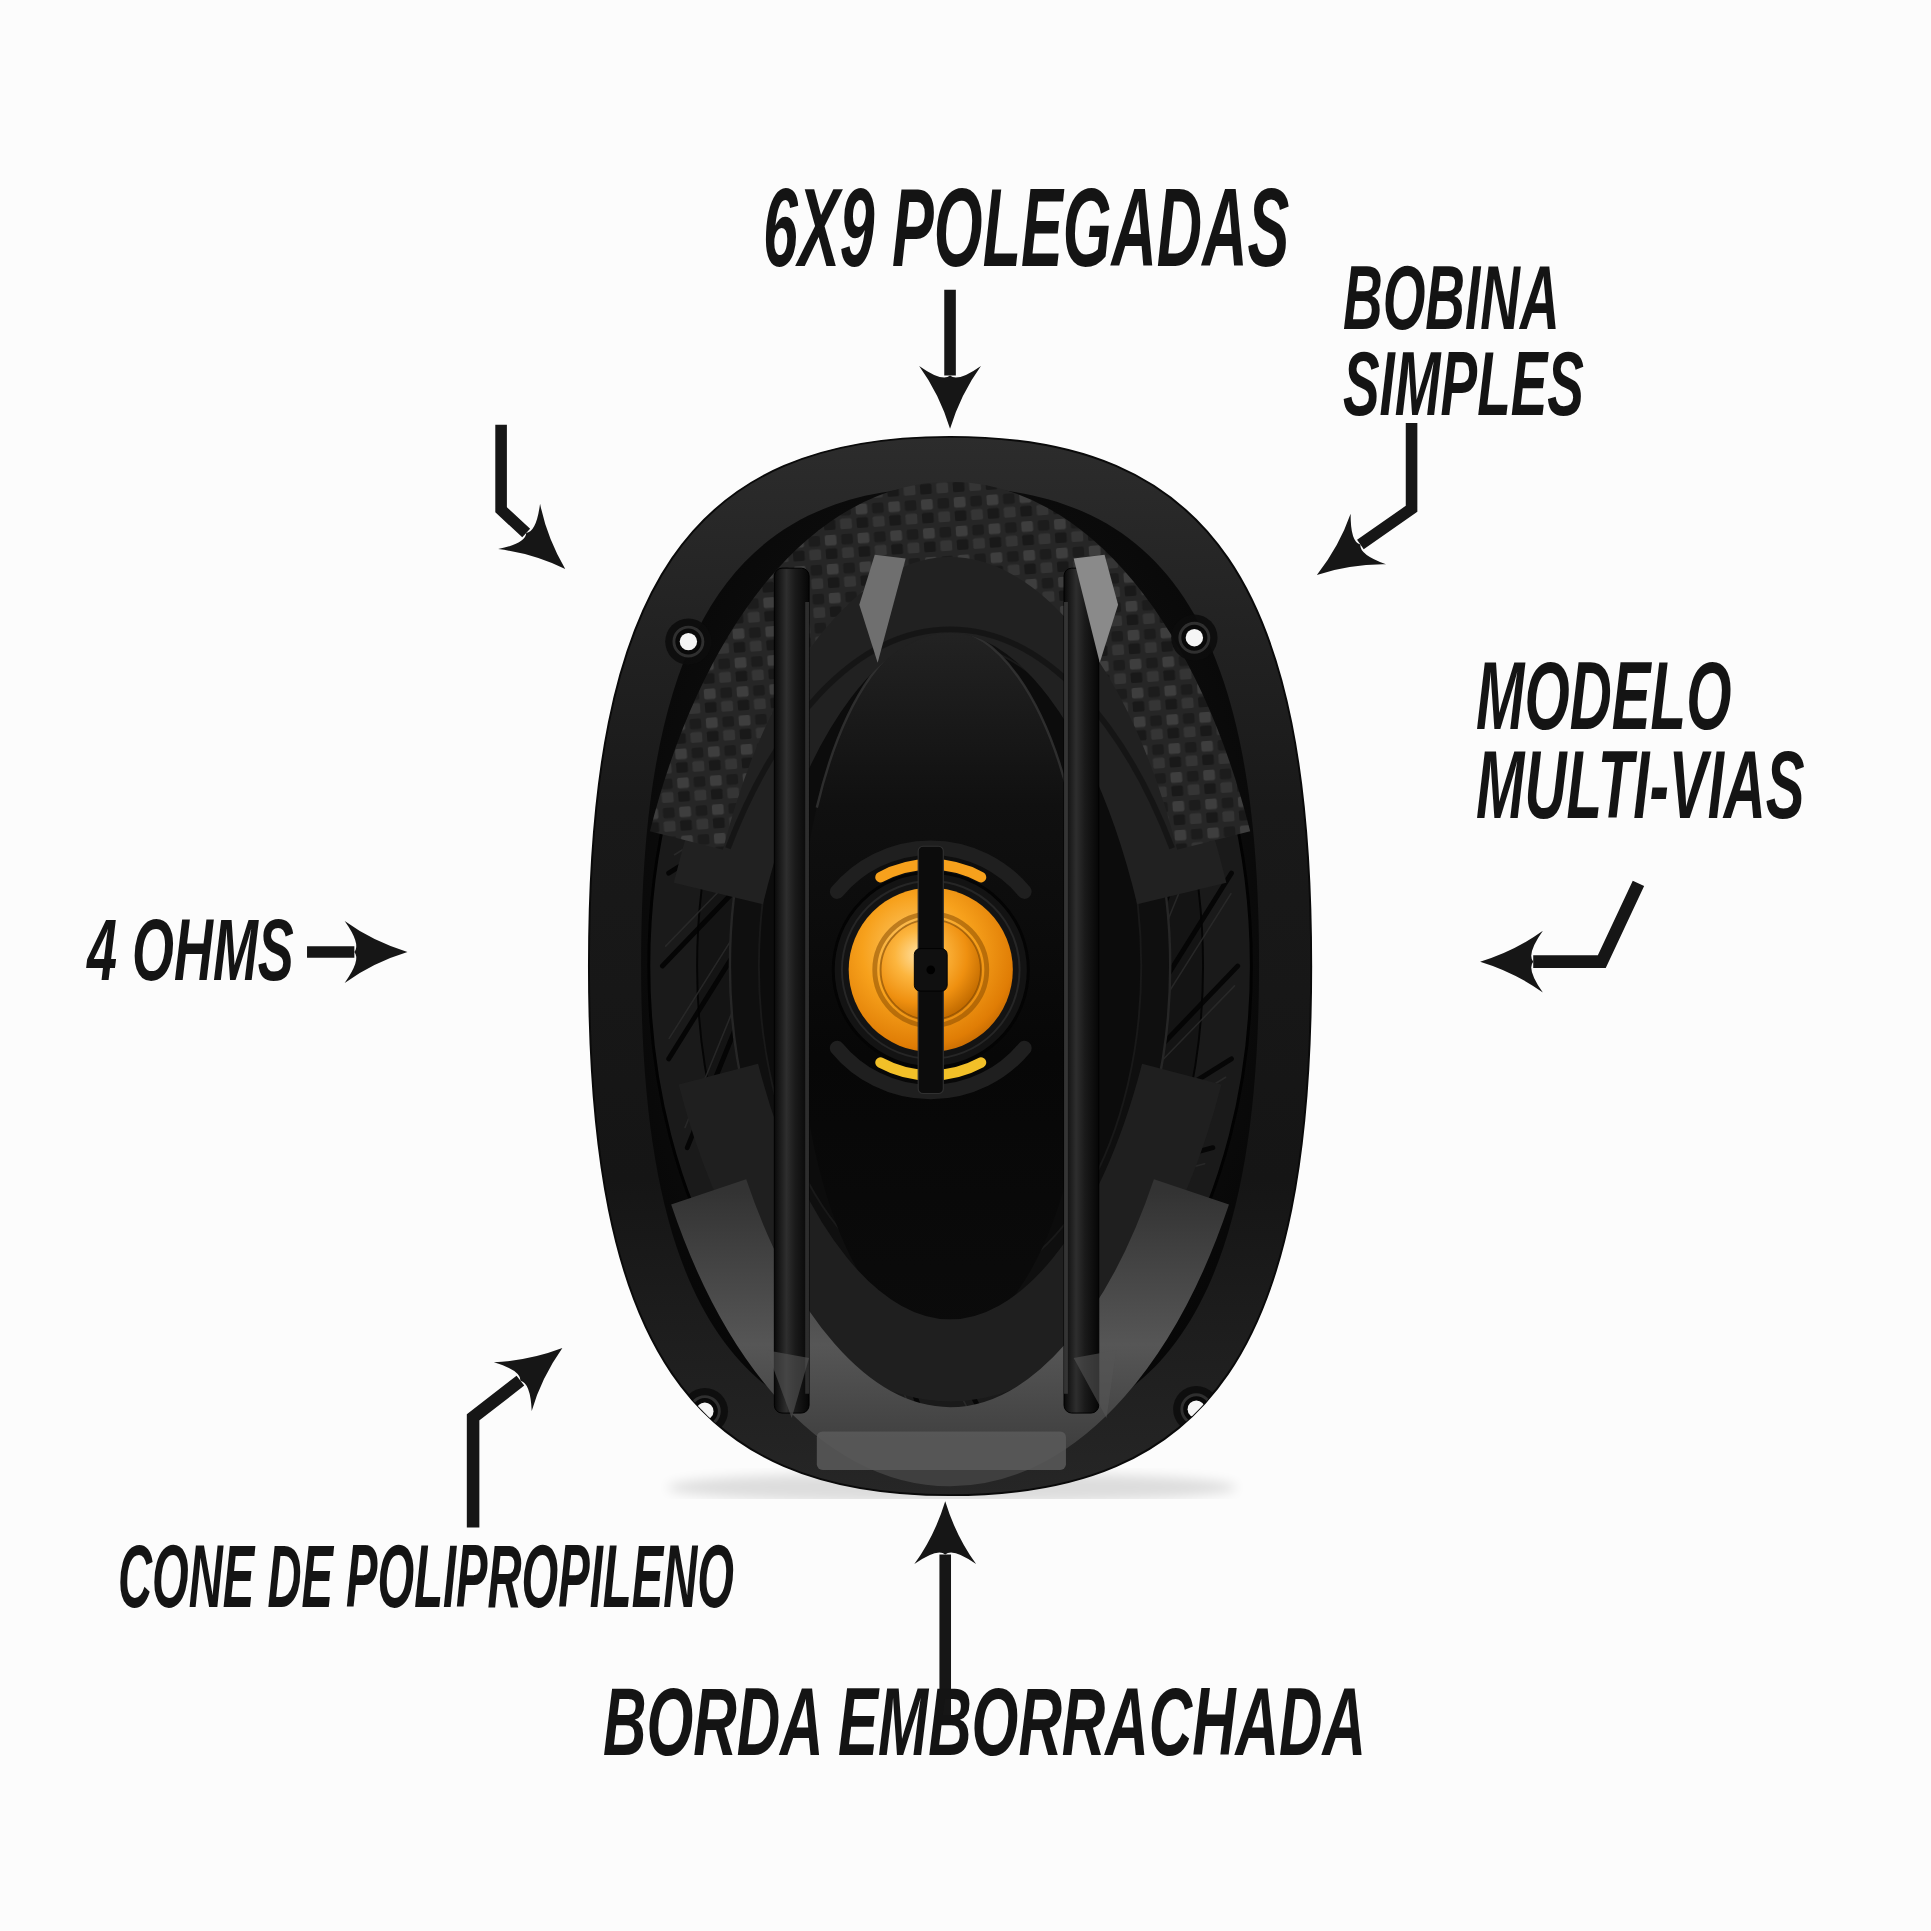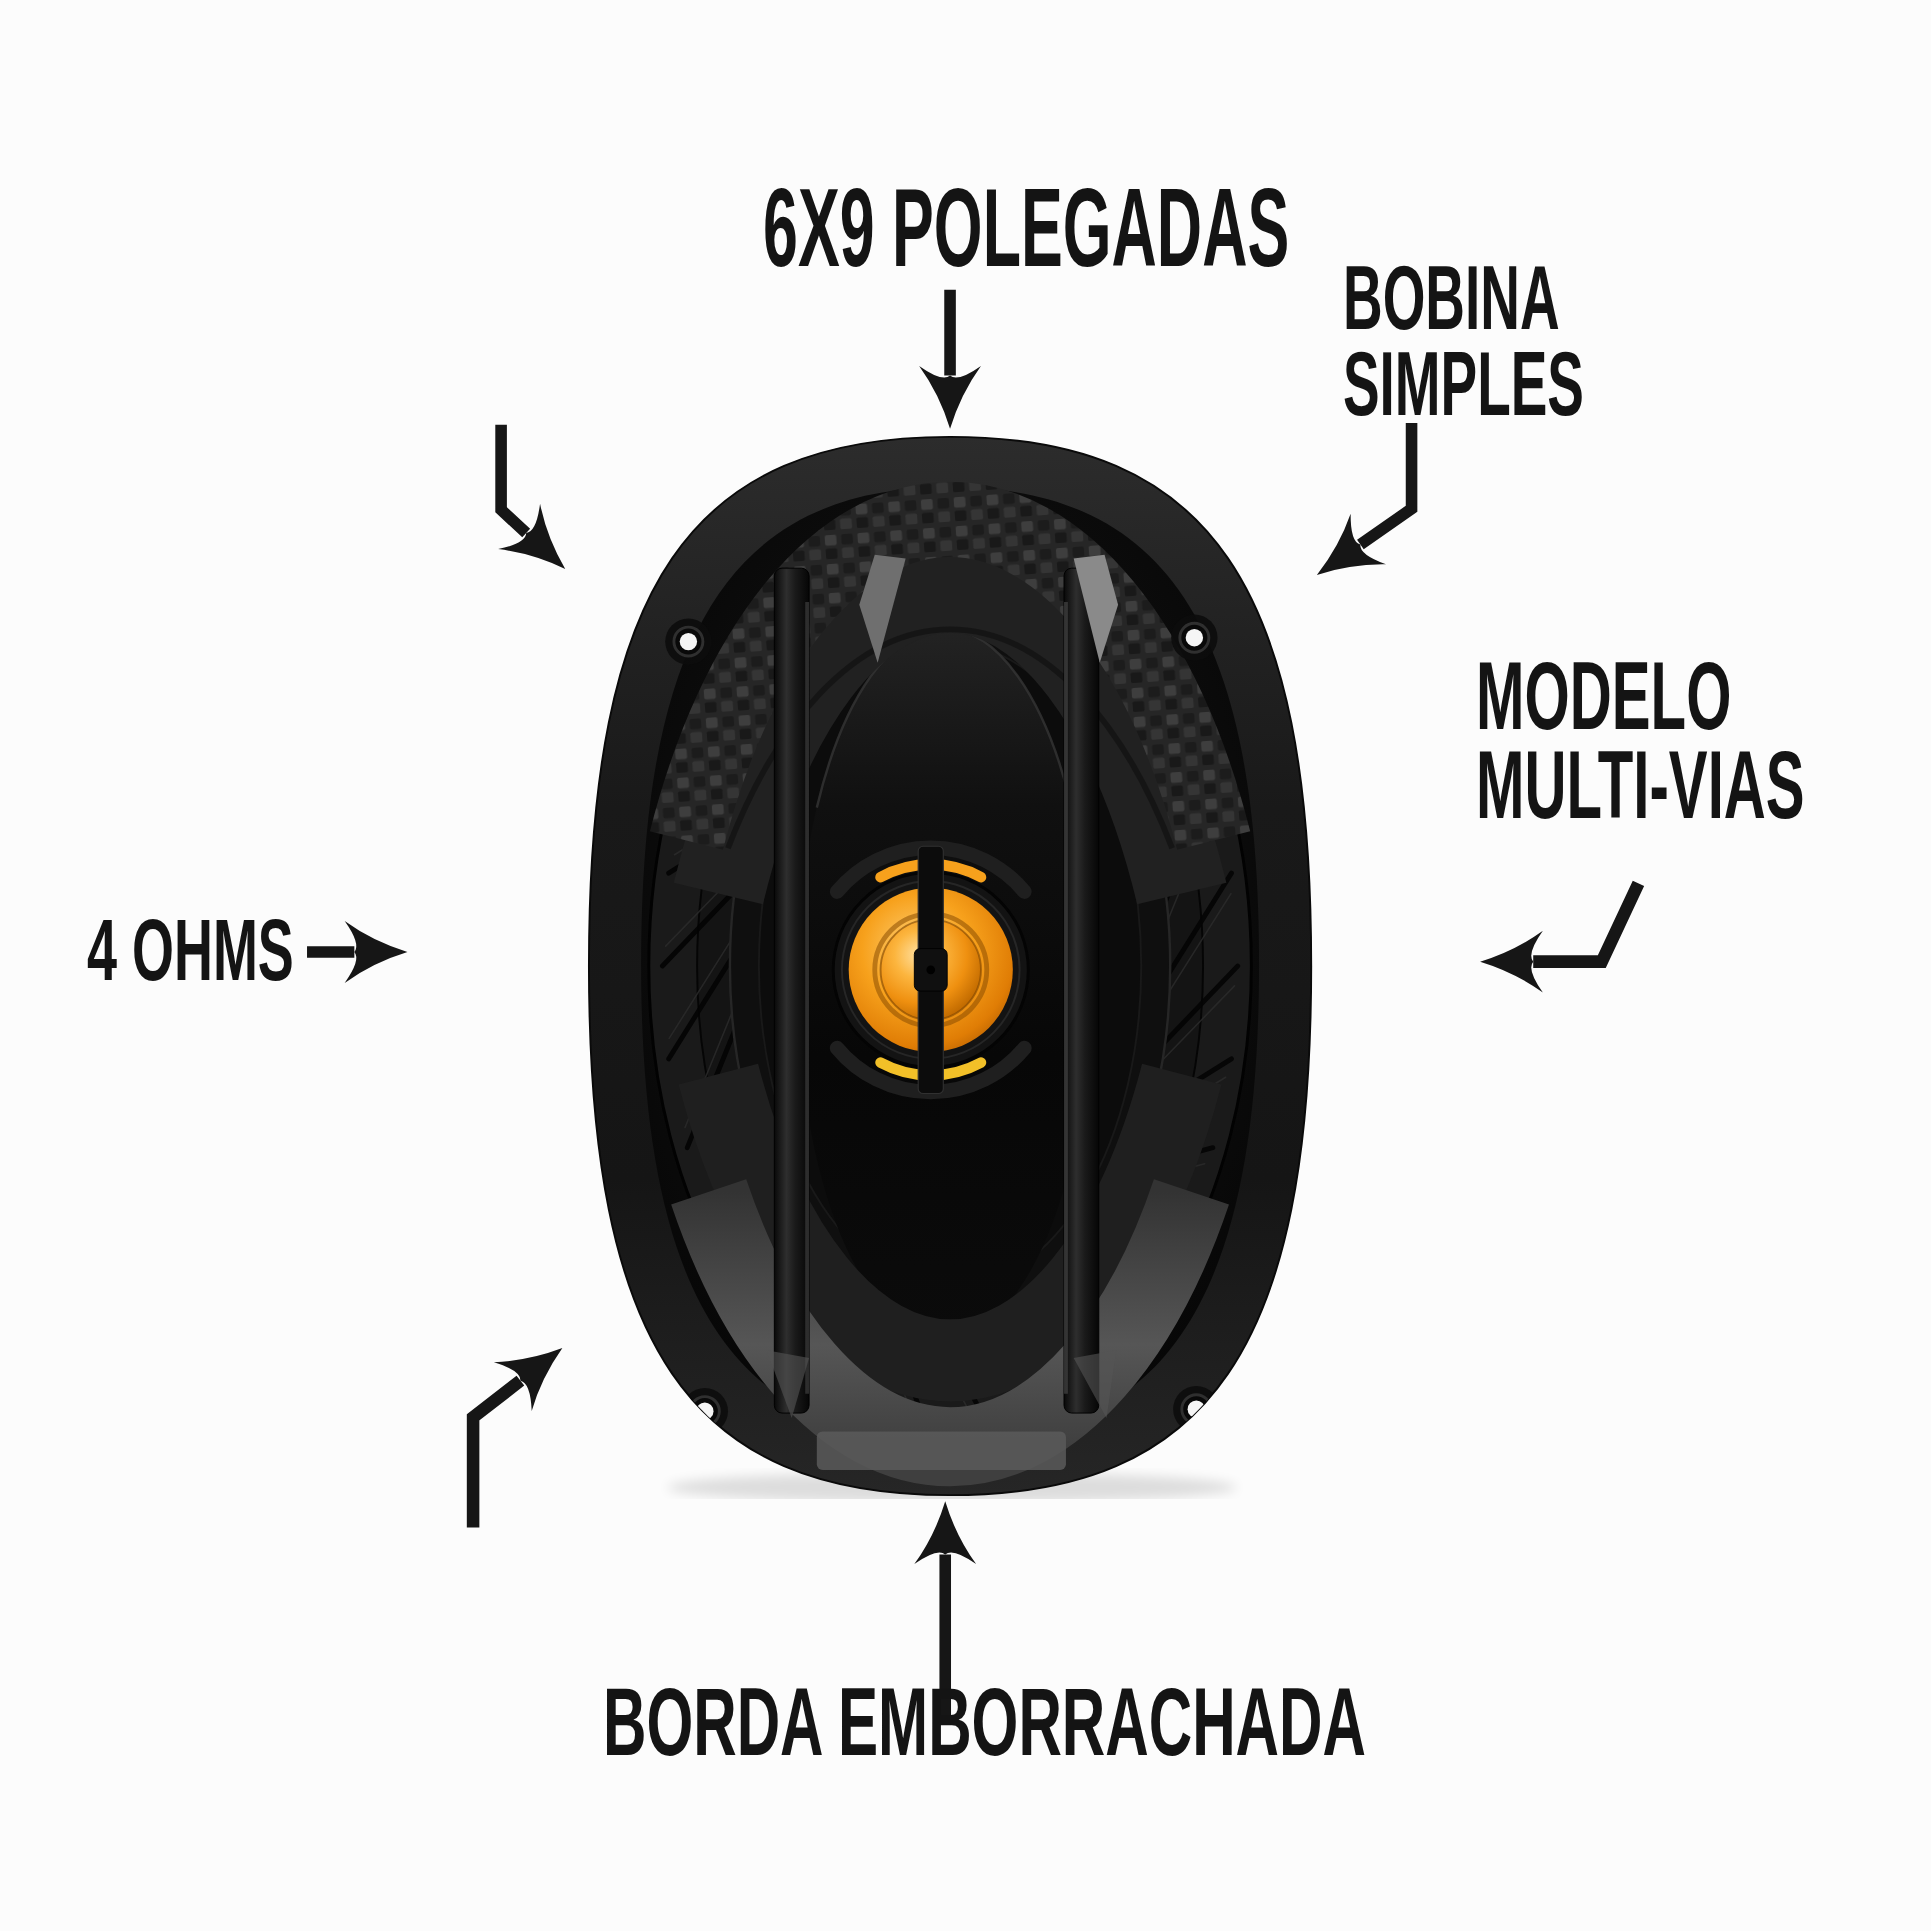--- a/index.html
+++ b/index.html
@@ -2,21 +2,21 @@
 <html><head>
 <meta charset="utf-8">
 <style>
   html,body{margin:0;padding:0;}
   body{
     width:1931px;height:1931px;overflow:hidden;
     background:#fcfcfc;
     font-family:"Liberation Sans", sans-serif;
     position:relative;
   }
-  #canvas{position:absolute;inset:0;width:1931px;height:1931px;}
+  #canvas{position:absolute;inset:0;width:1931px;height:1931px;font-style:italic;}
   .callout{
     position:absolute;font-weight:700;color:#141414;
     white-space:nowrap;line-height:0.95;letter-spacing:0;
   }
   .cx{display:inline-block;transform-origin:0 0;}
   #c-size {left:763px;  top:175px;  font-size:112px;}
   #c-size  .cx{transform:scaleX(.56);}
   #c-power{left:353px;  top:282px;  font-size:86px;}
   #c-power .cx{transform:scaleX(.64);}
   #c-coil {left:1299px; top:256px;  font-size:90px; line-height:0.95;margin-left:44px;}
@@ -261,19 +261,22 @@
     <span class="cx">
       <div>MODELO</div>
       <div>MULTI-VIAS</div>
     </span>
   </div>
 
   <div class="callout" id="c-imp">
     <span class="cx">4 OHMS</span>
   </div>
 
+  <div class="callout" id="c-cone">
+    <span class="cx">CONE DE POLIPROPILENO</span>
+  </div>
 
   <div class="callout" id="c-edge">
     <span class="cx">BORDA EMBORRACHADA</span>
   </div>
 
 </div>
 
 
 </body></html>

